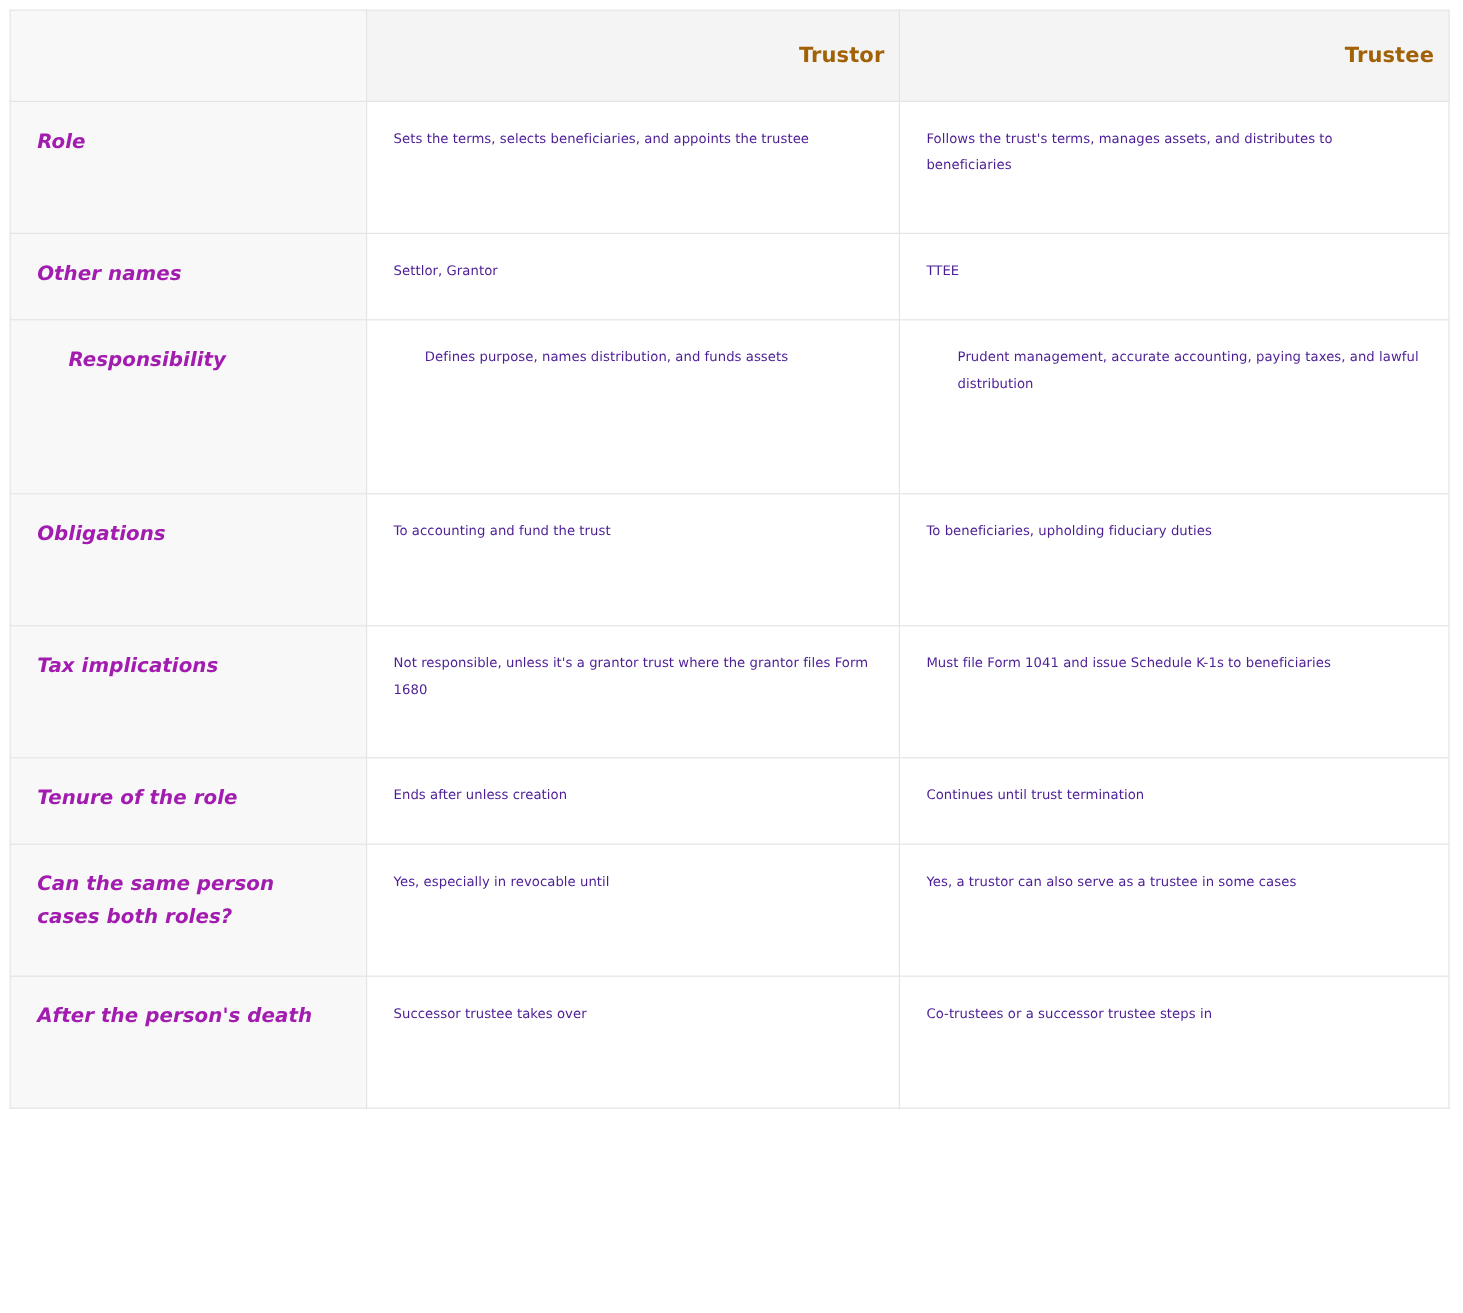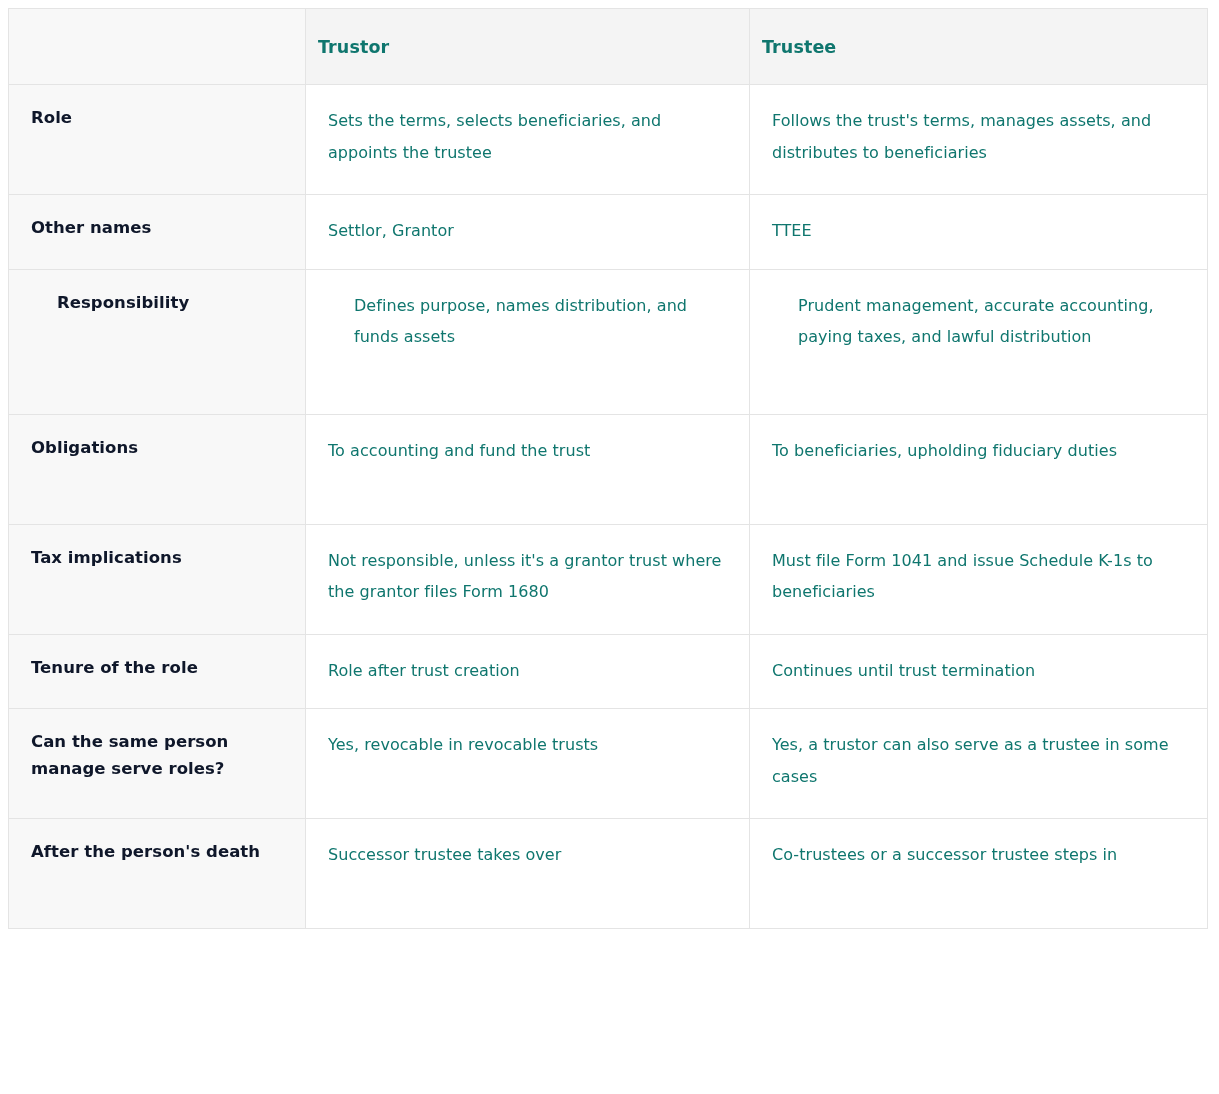--- a/index.html
+++ b/index.html
@@ -36,50 +36,51 @@
   table.comparison td {
     border: 1px solid #e4e4e4;
     vertical-align: top;
     padding: 20px 22px 22px 22px;
     box-sizing: border-box;
   }
 
   
   table.comparison thead th {
     background: #f4f4f4;
-    text-align: left;
+    text-align: right;
     vertical-align: middle;
     font-weight: 700;
     font-size: 17.5px;
     letter-spacing: 0.1px;
-    color: #0f766e;
+    color: #a16207;
     height: 76px;
     padding: 8px 12px;
   }
   table.comparison thead th.corner {
     background: #f8f8f8;
   }
 
   
   table.comparison td.rowlabel {
     background: #f8f8f8;
     font-weight: 700;
     font-size: 16.5px;
     line-height: 1.62;
-    color: #0f172a;
+    color: #a21caf;
     letter-spacing: 0.05px;
+    font-style: italic;
   }
 
   
   table.comparison td.cell {
     background: #ffffff;
     font-weight: 400;
-    font-size: 16px;
+    font-size: 11px;
     line-height: 1.98;
-    color: #0f766e;
+    color: #4c1d95;
     letter-spacing: 0.05px;
   }
 
   
   tr[data-rowheight="short"] td { height: 72px; }
   tr[data-rowheight="mid"]   td { height: 110px; }
   tr[data-rowheight="tall"]  td { height: 145px; padding-left: 48px; }
 </style>
 </head>
 <body>
@@ -119,26 +120,26 @@
           <td class="cell">To accounting and fund the trust</td>
           <td class="cell">To beneficiaries, upholding fiduciary duties</td>
         </tr>
         <tr data-rowheight="mid">
           <td class="rowlabel">Tax implications</td>
           <td class="cell">Not responsible, unless it's a grantor trust where the grantor files Form 1680</td>
           <td class="cell">Must file Form 1041 and issue Schedule K-1s to beneficiaries</td>
         </tr>
         <tr data-rowheight="short">
           <td class="rowlabel">Tenure of the role</td>
-          <td class="cell">Role after trust creation</td>
+          <td class="cell">Ends after unless creation</td>
           <td class="cell">Continues until trust termination</td>
         </tr>
         <tr data-rowheight="mid">
-          <td class="rowlabel">Can the same person manage serve roles?</td>
-          <td class="cell">Yes, revocable in revocable trusts</td>
+          <td class="rowlabel">Can the same person cases both roles?</td>
+          <td class="cell">Yes, especially in revocable until</td>
           <td class="cell">Yes, a trustor can also serve as a trustee in some cases</td>
         </tr>
         <tr data-rowheight="mid">
           <td class="rowlabel">After the person's death</td>
           <td class="cell">Successor trustee takes over</td>
           <td class="cell">Co-trustees or a successor trustee steps in</td>
         </tr>
       </tbody>
   </table>
 </div>

